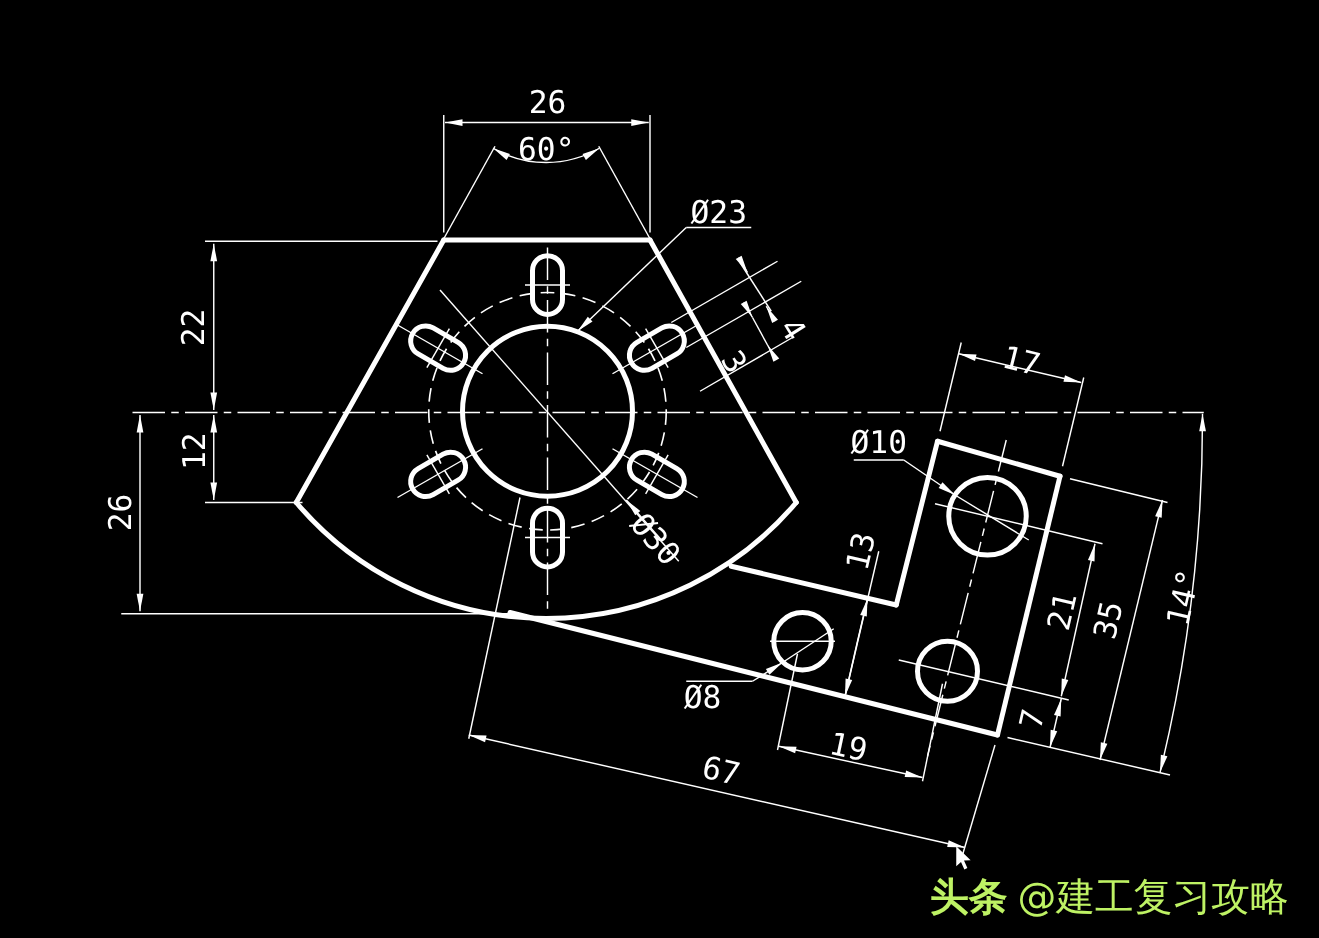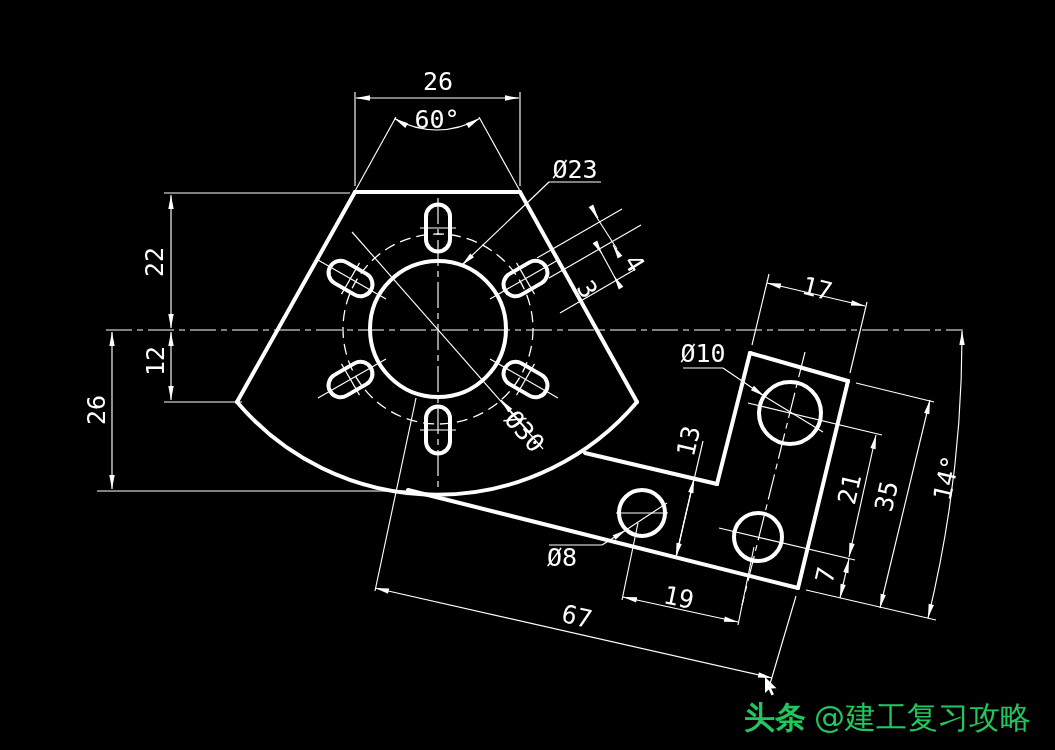--- a/index.html
+++ b/index.html
@@ -4,21 +4,21 @@
 <style>
   html,body{margin:0;padding:0;background:#000;}
   .stage{position:relative;width:1049px;height:750px;background:#000;overflow:hidden;
          font-family:"DejaVu Sans Mono",monospace;}
   svg{position:absolute;left:0;top:0;}
   svg text{fill:#ffffff;font-family:"DejaVu Sans Mono",monospace;font-size:25px;}
   .thick{stroke:#ffffff;stroke-width:4;fill:none;stroke-linecap:round;}
   .thin{stroke:#ffffff;stroke-width:1.15;fill:none;}
   .dash{stroke:#ffffff;stroke-width:1.3;fill:none;stroke-dasharray:11 6;}
   .cline{stroke:#ffffff;stroke-width:1.15;fill:none;stroke-dasharray:26 5 6 5;}
-  .wm{position:absolute;top:697px;right:18px;color:#22c55e;font-size:31px;
+  .wm{position:absolute;top:697px;right:18px;color:#bef264;font-size:31px;
       font-family:"DejaVu Sans",sans-serif;white-space:nowrap;}
   .wm b{font-weight:800;margin-right:8px;}
   .wm span{font-weight:500;}
 </style>
 </head>
 <body>
 
 <div class="stage">
 <svg width="1055" height="750" viewBox="0 0 1055 750">
   <defs>

